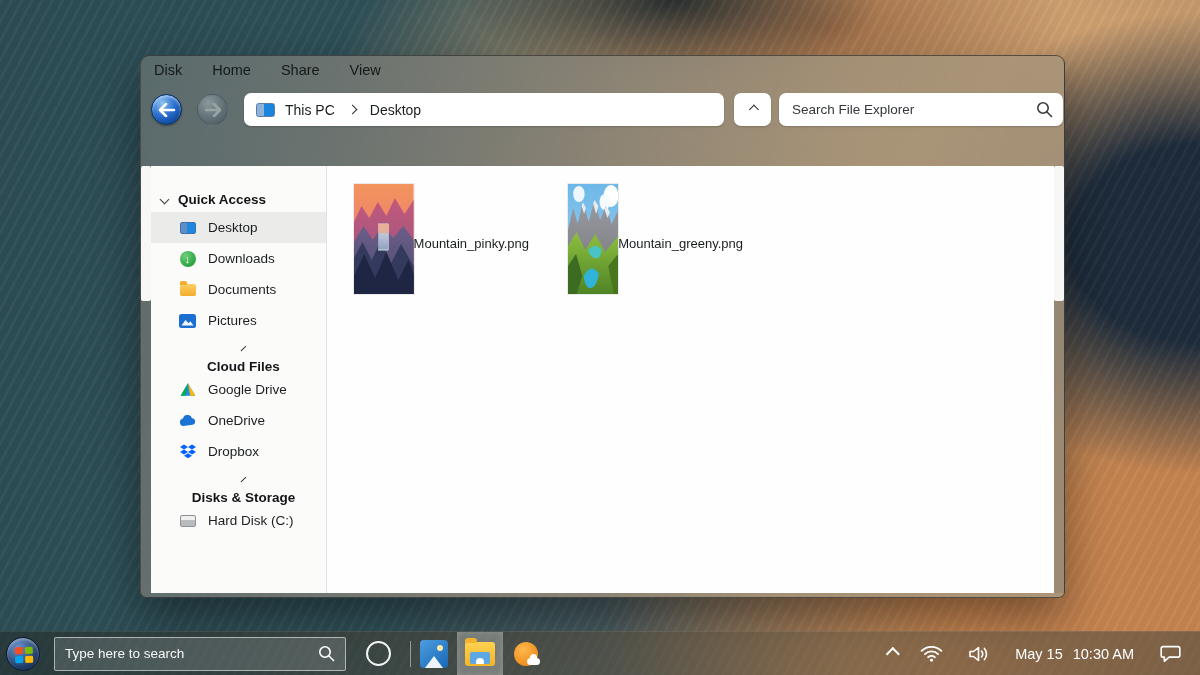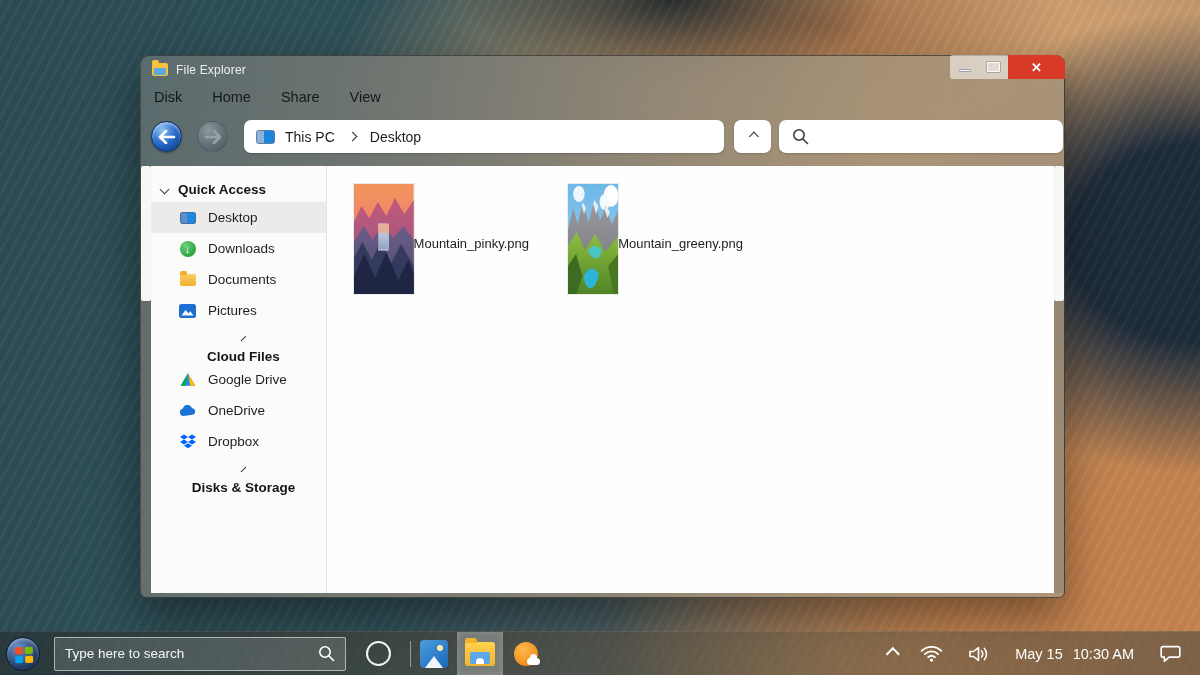--- a/index.html
+++ b/index.html
@@ -76,21 +76,21 @@
   .search-pill { left:638px; width:284px; padding:0 10px 0 13px; }
   .search-pill input { border:none; outline:none; flex:1; font-family:"Liberation Sans",sans-serif;
     font-size:13.5px; color:#26292c; background:transparent; }
   .search-pill input::placeholder { color:#34383b; opacity:1; }
 
   
   .content { position:absolute; left:0; right:0; top:110px; height:427px; display:flex; }
   .scroll-strip { width:10px; position:relative; background:rgba(110,112,108,.28); }
   .scroll-thumb { position:absolute; top:0; left:0; right:0; height:135px; background:#f7f7f5; border-radius:2px; }
 
-  .sidebar { width:175px; background:#fbfbfa; padding-top:10px; overflow:hidden; }
+  .sidebar { width:175px; background:#fbfbfa; padding-top:20px; overflow:hidden; }
   .side-header { height:26px; display:flex; align-items:center; padding-left:10px; gap:10px; }
   .side-header .chev { border-color:#3a3d40; }
   .side-header-label { font-size:13.5px; font-weight:bold; color:#131517; }
   .side-item { height:31px; display:flex; align-items:center; padding-left:28px; gap:12px; }
   .side-item.selected { background:#ebebea; }
   .side-label { font-size:13.5px; color:#1b1e20; }
   .mt-section { margin-top:12px;flex-direction:column; }
 
   .icon16 { width:17px; height:17px; display:flex; align-items:center; justify-content:center; flex:none; }
   .ic-monitor { width:16px; height:12px; border-radius:2px; border:1px solid #3f6ea8;
@@ -160,40 +160,20 @@
 
   .icon-btn { display:flex; align-items:center; justify-content:center; }
 </style>
 </head>
 <body>
 
 <div class="desktop"></div>
 
 <div class="window">
 
-  <div class="titlebar">
-    <span class="title-folder">
-        <span class="back"></span>
-        <span class="front"></span>
-      </span>
-    <span class="title-text">File Explorer</span>
-    <div class="win-controls">
-      <span class="btn-light-group">
-        <span class="wbtn">
-            <span class="ic-min"></span>
-          </span>
-        <span class="wbtn">
-            <span class="ic-max"></span>
-          </span>
-      </span>
-      <span class="wbtn-close">
-          <span>✕</span>
-        </span>
-    </div>
-  </div>
 
   <div class="menubar">
     <span class="menu-item">Disk</span>
     <span class="menu-item">Home</span>
     <span class="menu-item">Share</span>
     <span class="menu-item">View</span>
   </div>
 
   <div class="navrow">
     <span class="orb orb-back">
@@ -212,20 +192,21 @@
       <span class="crumb-text">This PC</span>
       <span class="chev chev-right"></span>
       <span class="crumb-text">Desktop</span>
     </div>
 
     <div class="pill up-btn">
       <span class="chev chev-up"></span>
     </div>
 
     <div class="pill search-pill">
+      <input type="text" placeholder="Search File Explorer" style="">
       <svg width="17" height="17" viewBox="0 0 17 17">
         <circle cx="7" cy="7" r="5.2" stroke="#3a3d40" stroke-width="1.6" fill="none"></circle>
         <path d="M11 11 L15.5 15.5" stroke="#3a3d40" stroke-width="1.6" stroke-linecap="round"></path>
       </svg>
     </div>
   </div>
 
   <div class="content">
 
     <div class="scroll-strip">
@@ -299,20 +280,26 @@
               <polygon points="8,9.2 12,11.7 8,14.2 4,11.7"></polygon>
             </g>
           </svg>
         </span>
         <span class="side-label">Dropbox</span>
       </div>
 
       <div class="side-header mt-section">
         <span class="chev chev-down"></span>
         <span class="side-header-label">Disks &amp; Storage</span>
+      </div>
+      <div class="side-item">
+        <span class="icon16">
+            <span class="ic-disk"></span>
+          </span>
+        <span class="side-label">Hard Disk (C:)</span>
       </div>
     </div>
 
     <div class="divider-v"></div>
 
     <div class="main-pane">
 
       <div class="file-tile">
         <svg class="thumb" viewBox="0 0 175 110" preserveAspectRatio="none">
           <defs>

